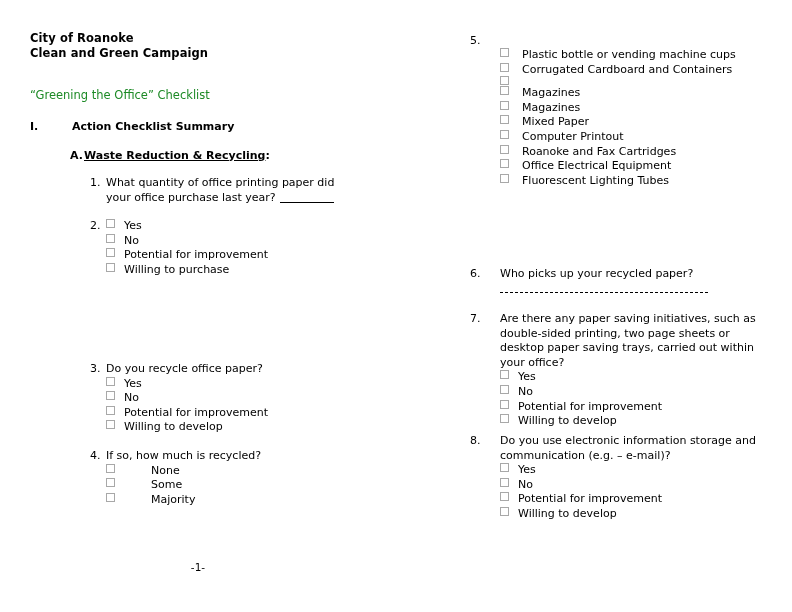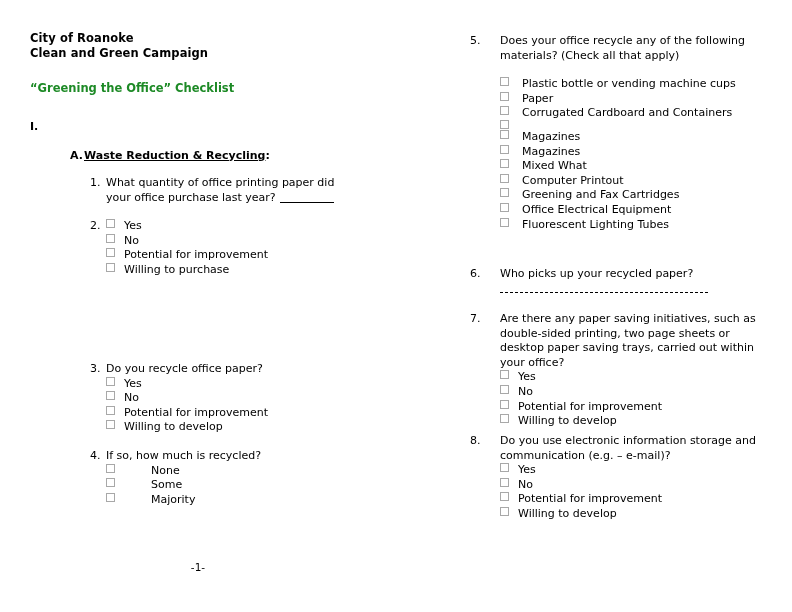--- a/index.html
+++ b/index.html
@@ -37,22 +37,22 @@
     width: 340px;
     text-align: left;
   }
   .doc-header .hline {
     font-weight: bold;
     font-size: 11.5px;
     line-height: 15px;
     letter-spacing: 0.1px;
   }
   .doc-title-green {
-    margin-top: 20px;
-    font-weight: bold;
+    margin-top: 27px;
+    font-weight: normal;
     font-size: 11.5px;
     line-height: 15px;
     color: #1d8a26;
   }
 
   
   .block {
     position: absolute;
     font-size: 11px;
     line-height: 14.5px;
@@ -150,20 +150,21 @@
 
     <div class="doc-header">
       <div class="hline">City of Roanoke</div>
       <div class="hline">Clean and Green Campaign</div>
       <div class="doc-title-green" style="color: rgb(29, 138, 38);">“Greening the Office” Checklist</div>
     </div>
 
     <div class="block" style="left:30px; top:120px; width:340px;">
       <div class="roman-head">
         <span class="roman-num">I.</span>
+        <span>Action Checklist Summary</span>
       </div>
     </div>
 
     <div class="block" style="left:70px; top:149px; width:300px;">
       <div class="sub-head">
         <span class="sub-letter">A.</span>
         <span class="sub-text"><u>Waste Reduction &amp; Recycling</u><span>:</span></span>
       </div>
     </div>
 
@@ -243,56 +244,51 @@
     </div>
 
     <div class="footer footer-l">-1-</div>
   </div>
 
   <div class="col col-right">
 
     <div class="block q q-right" style="left:74px; top:34px; width:290px;">
       <span class="q-num">5.</span>
       <span class="q-body">
-        <span>Does your office recycle any of the following materials? (Check all that apply)</span>
         <ul class="opts opts-gap-md opts-ind-c" style="margin-top:14px;">
           <li>
               <span class="cbox"></span>
               <span class="opt-label">Plastic bottle or vending machine cups</span>
             </li>
           <li>
               <span class="cbox"></span>
-              <span class="opt-label">Paper</span>
-            </li>
-          <li>
-              <span class="cbox"></span>
               <span class="opt-label">Corrugated Cardboard and Containers</span>
             </li>
           <li>
               <span class="cbox"></span>
             </li>
           <li>
               <span class="cbox"></span>
               <span class="opt-label">Magazines</span>
             </li>
           <li>
               <span class="cbox"></span>
               <span class="opt-label">Magazines</span>
             </li>
           <li>
               <span class="cbox"></span>
-              <span class="opt-label">Mixed What</span>
+              <span class="opt-label">Mixed Paper</span>
             </li>
           <li>
               <span class="cbox"></span>
               <span class="opt-label">Computer Printout</span>
             </li>
           <li>
               <span class="cbox"></span>
-              <span class="opt-label">Greening and Fax Cartridges</span>
+              <span class="opt-label">Roanoke and Fax Cartridges</span>
             </li>
           <li>
               <span class="cbox"></span>
               <span class="opt-label">Office Electrical Equipment</span>
             </li>
           <li>
               <span class="cbox"></span>
               <span class="opt-label">Fluorescent Lighting Tubes</span>
             </li>
         </ul>

